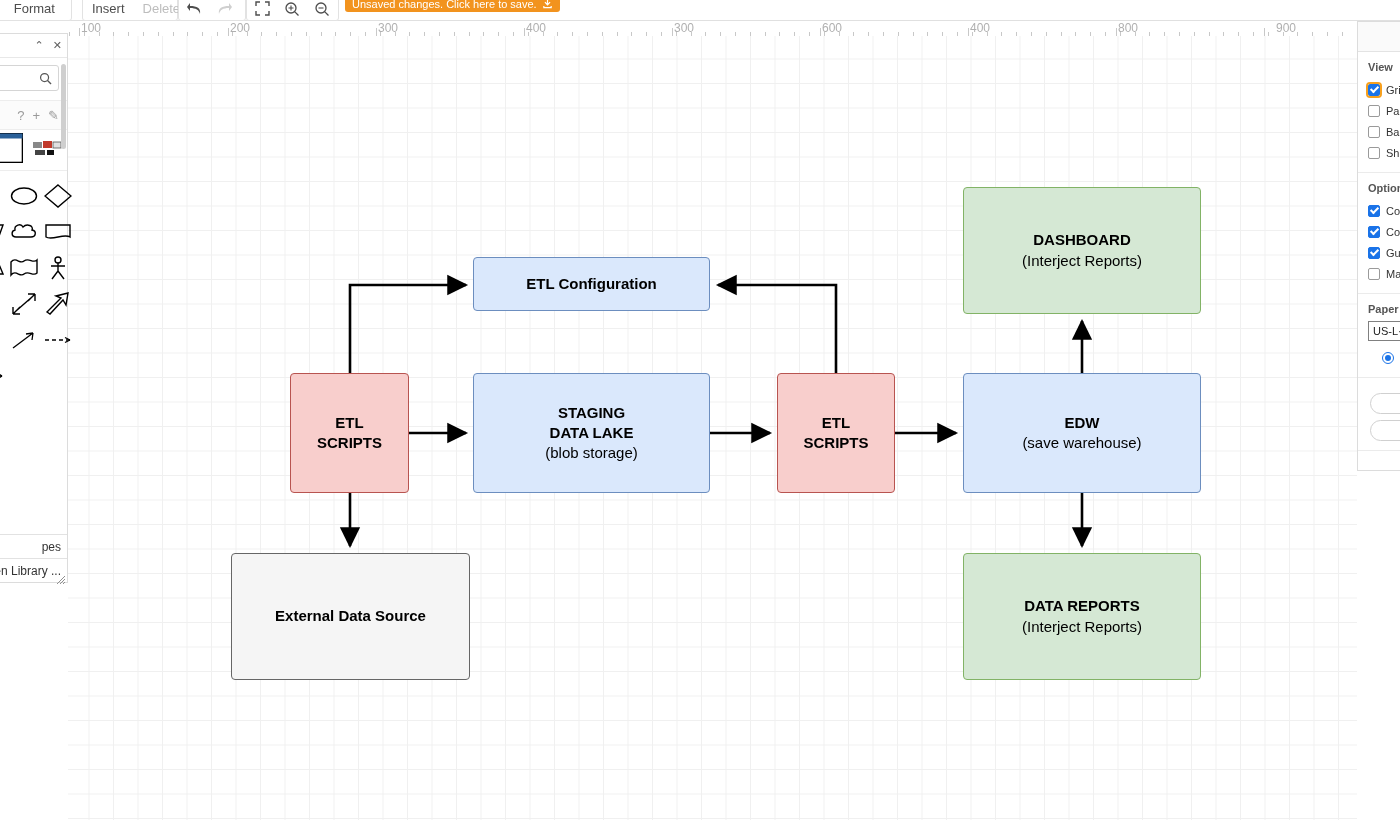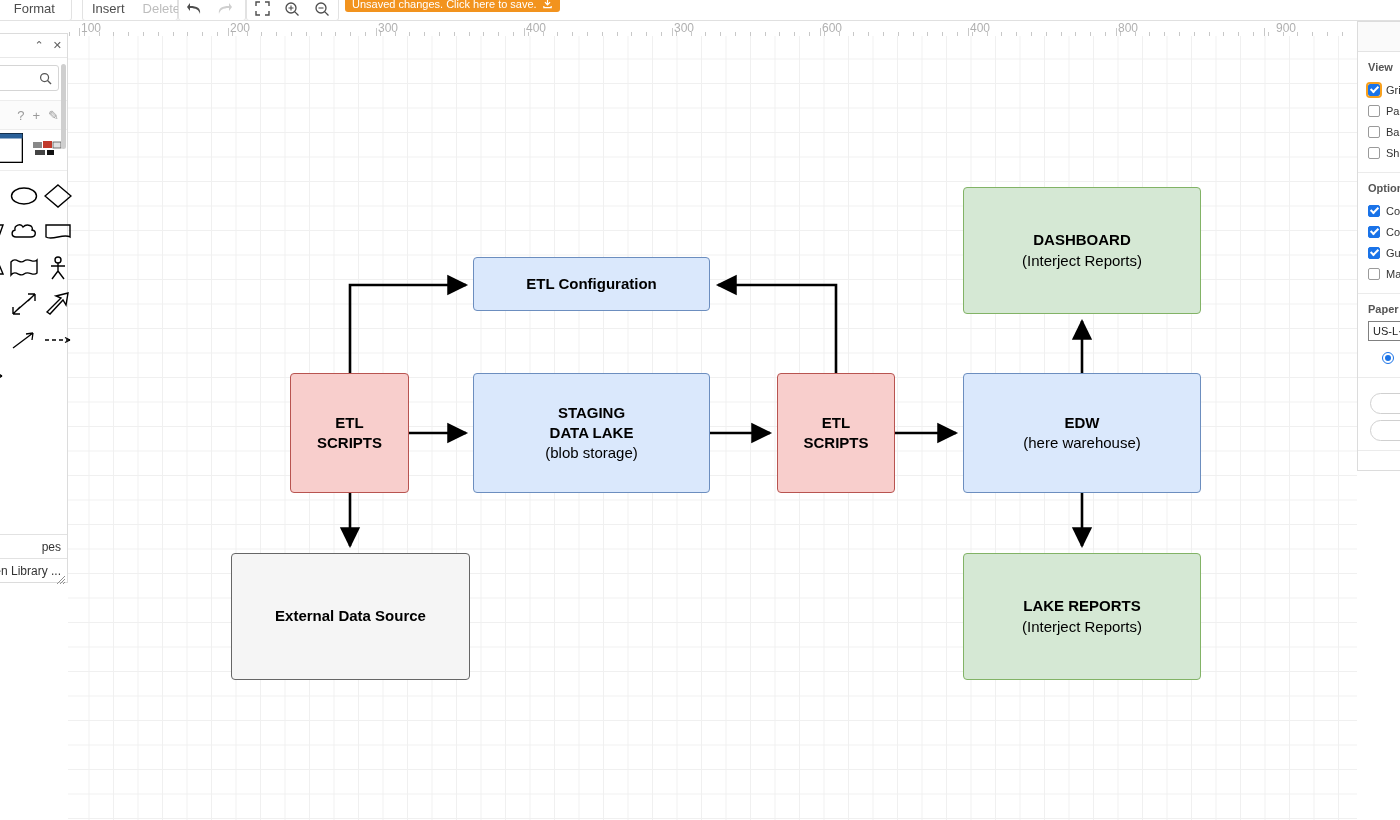--- a/index.html
+++ b/index.html
@@ -394,28 +394,28 @@
           <div class="t1">STAGING</div>
           <div class="t1">DATA LAKE</div>
           <div class="t2">(blob storage)</div>
         </div>
         <div class="node" style="left: 709px; top: 337px; width: 118px; height: 120px; background: rgb(248, 206, 204); border: 1.6px solid rgb(184, 84, 80);">
           <div class="t1">ETL</div>
           <div class="t1">SCRIPTS</div>
         </div>
         <div class="node" style="left: 895px; top: 337px; width: 238px; height: 120px; background: rgb(218, 232, 252); border: 1.6px solid rgb(108, 142, 191);">
           <div class="t1">EDW</div>
-          <div class="t2">(here warehouse)</div>
+          <div class="t2">(save warehouse)</div>
         </div>
         <div class="node" style="left: 895px; top: 151px; width: 238px; height: 127px; background: rgb(213, 232, 212); border: 1.6px solid rgb(130, 179, 102);">
           <div class="t1">DASHBOARD</div>
           <div class="t2">(Interject Reports)</div>
         </div>
         <div class="node" style="left: 895px; top: 517px; width: 238px; height: 127px; background: rgb(213, 232, 212); border: 1.6px solid rgb(130, 179, 102);">
-          <div class="t1">LAKE REPORTS</div>
+          <div class="t1">DATA REPORTS</div>
           <div class="t2">(Interject Reports)</div>
         </div>
         <div class="node" style="left: 163px; top: 517px; width: 239px; height: 127px; background: rgb(245, 245, 245); border: 1.6px solid rgb(102, 102, 102);">
           <div class="t1">External Data Source</div>
         </div>
       </div>
   </div>
 
   <div id="left-panel">
     <div id="lp-head">

